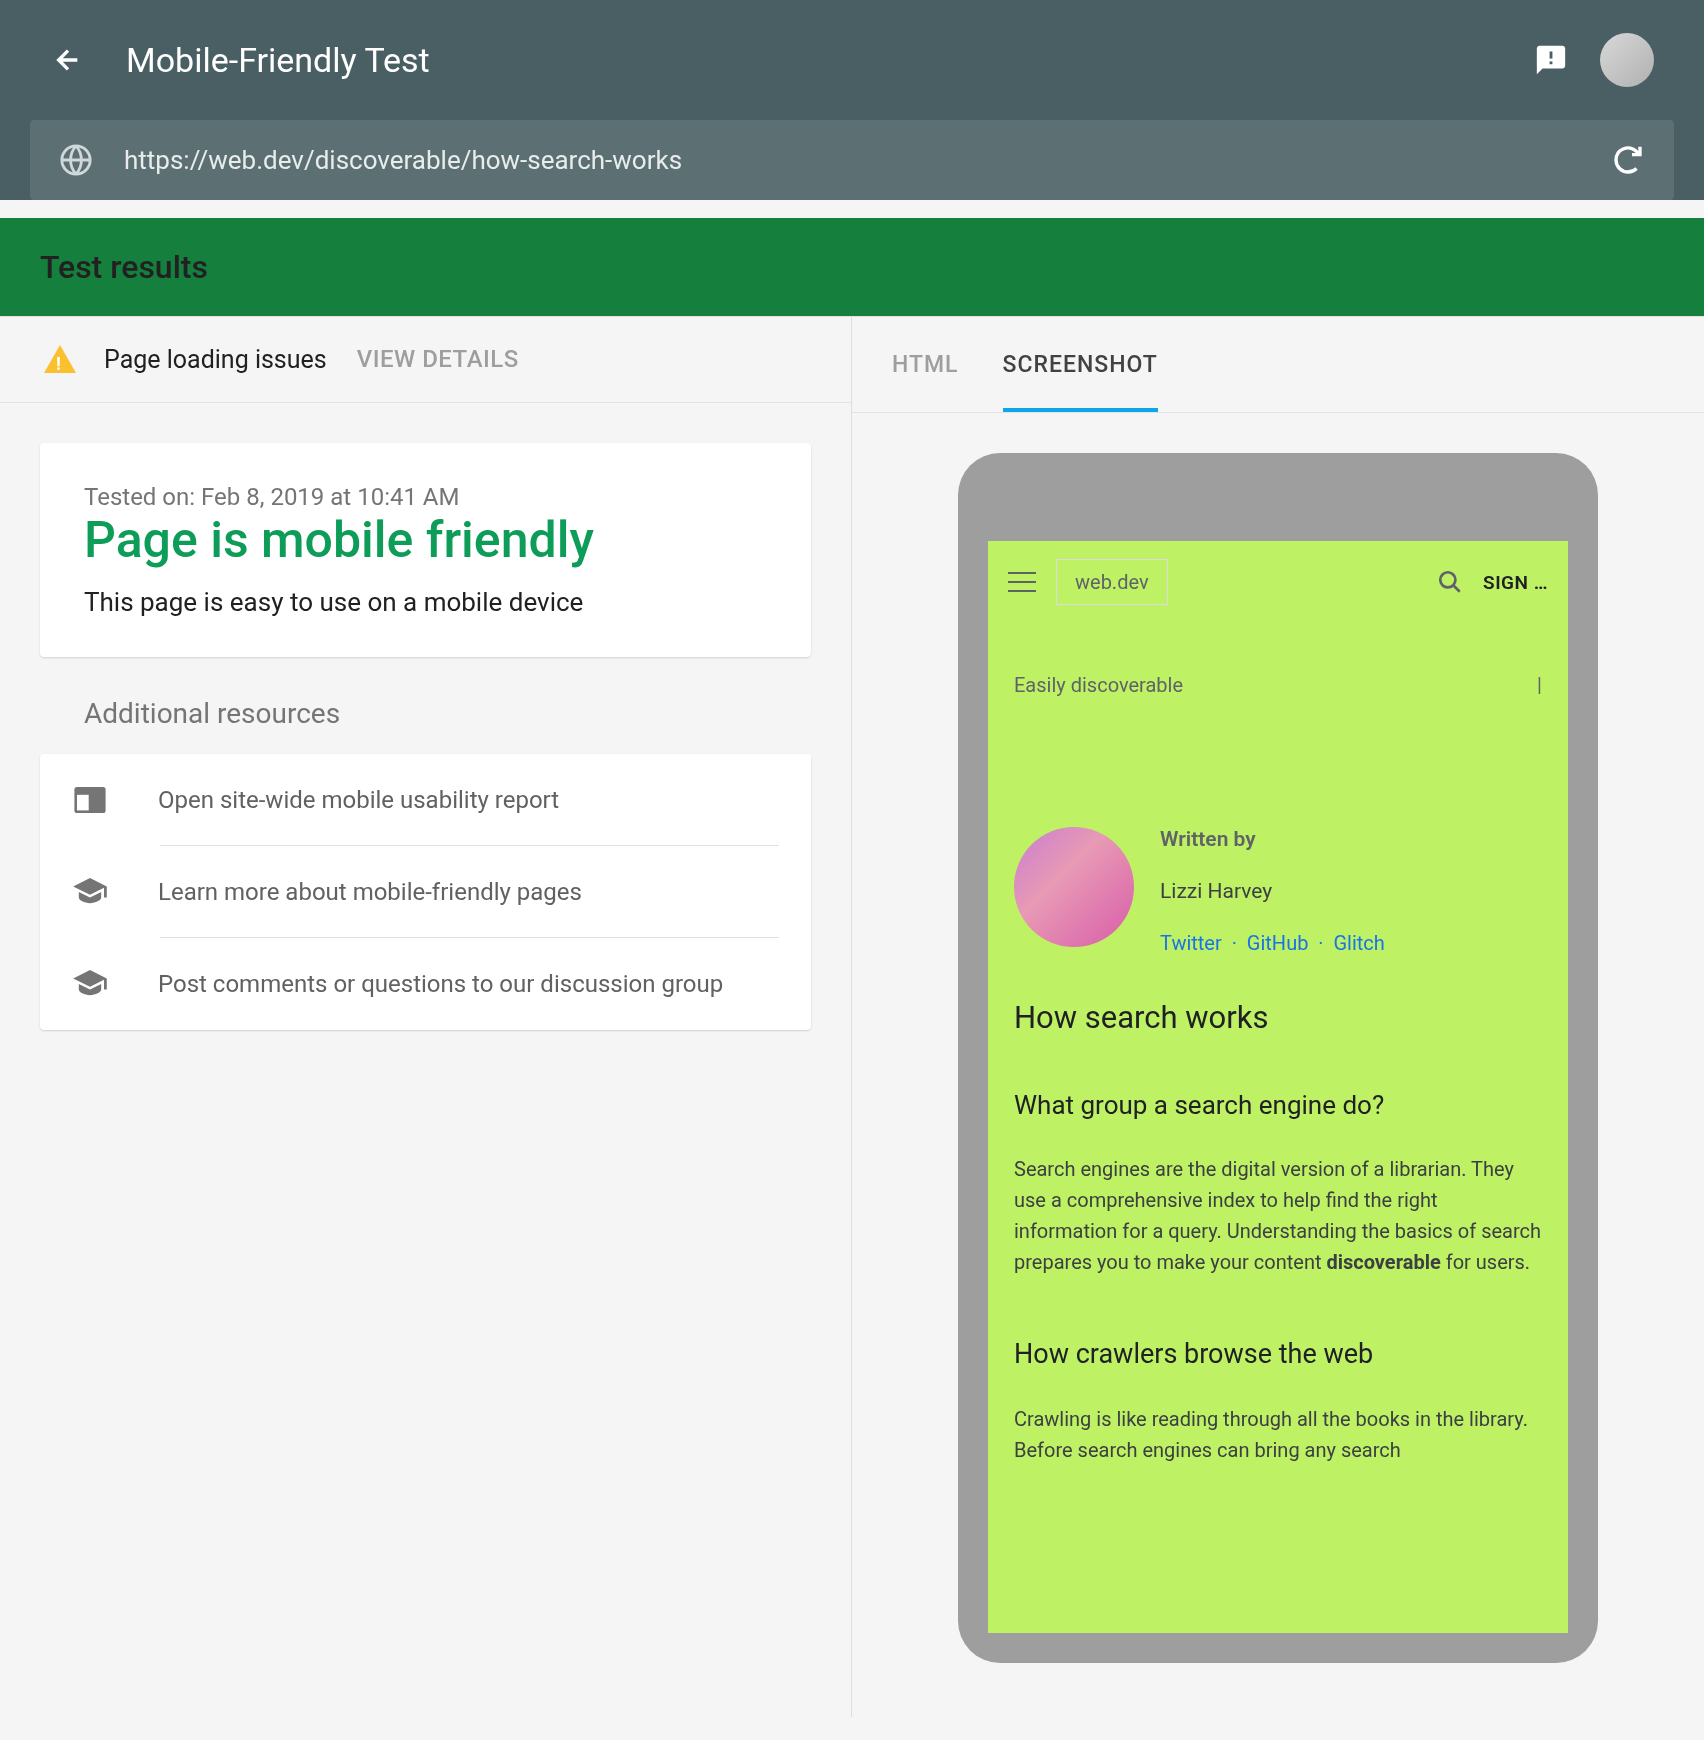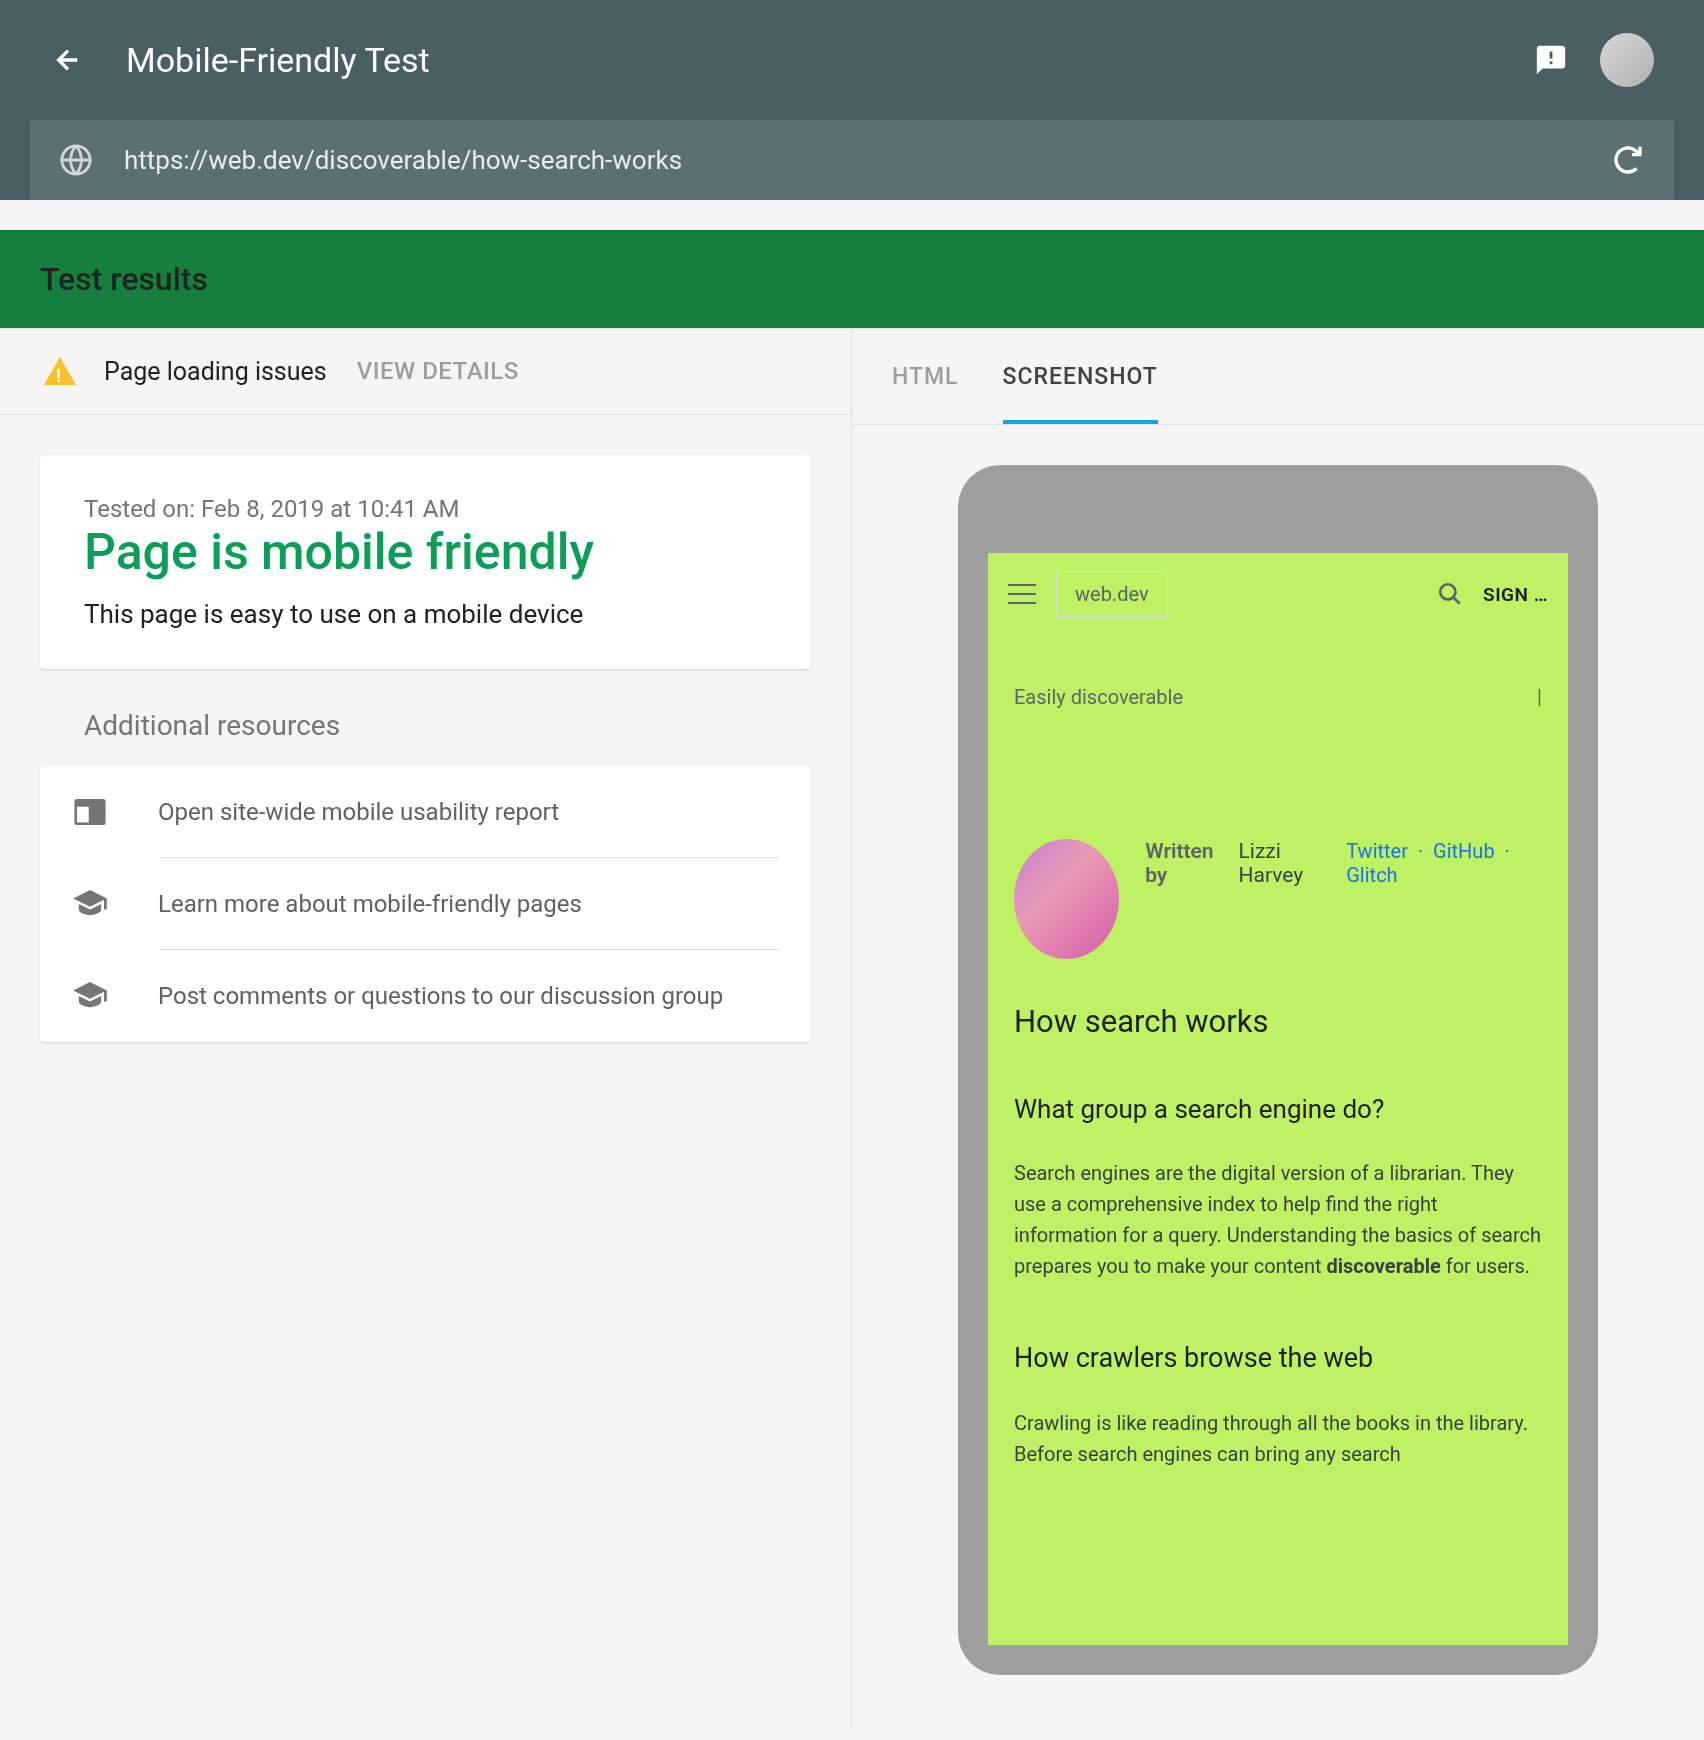--- a/index.html
+++ b/index.html
@@ -4,21 +4,21 @@
 <style>
 *{box-sizing:border-box;margin:0;padding:0;font-family:Roboto,Arial,sans-serif}
 body{width:1704px;height:1740px;background:#f5f5f5;overflow:hidden}
 .hdr{background:#4a5f64;color:#fff}
 .hdr-top{display:flex;align-items:center;height:120px;padding:0 50px}
 .back-btn{width:36px;height:36px;display:flex;align-items:center;justify-content:center;cursor:pointer}
 .app-title{font-size:34px;font-weight:400;margin-left:40px;flex:1}
 .hdr-actions{display:flex;align-items:center;gap:30px}
 .feedback-icon{width:38px;height:38px;display:flex;align-items:center;justify-content:center;cursor:pointer}
 .avatar{width:54px;height:54px;border-radius:50%;background:linear-gradient(135deg,#d8d8d8,#b0b0b0);cursor:pointer}
-.url-bar{margin:0 30px 30px;background:#5c6f73;border-radius:4px;height:80px;display:flex;align-items:center;padding:0 28px;gap:30px}
+.url-bar{margin:0 30px 18px;background:#5c6f73;border-radius:4px;height:80px;display:flex;align-items:center;padding:0 28px;gap:30px}
 .globe{width:36px;height:36px;display:flex;align-items:center;justify-content:center}
 .url-text{flex:1;font-size:26px;color:#e8eced}
 .refresh{width:36px;height:36px;display:flex;align-items:center;justify-content:center;cursor:pointer}
 .results-hdr{background:#15803d;padding:30px 40px;border-bottom:1px solid #e0e0e0}
 .results-hdr h1{font-size:32px;font-weight:500;color:#212121}
 .cols{display:flex;height:calc(100% - 340px)}
 .left{width:50%;border-right:1px solid #ddd}
 .right{width:50%}
 .issue-row{display:flex;align-items:flex-start;padding:28px 44px;border-bottom:1px solid #e3e3e3}
 .warn-icon{width:0;height:0;border-left:16px solid transparent;border-right:16px solid transparent;border-bottom:28px solid #fbc02d;position:relative;margin-right:28px}
@@ -46,21 +46,21 @@
 .m-hdr{display:flex;align-items:center;padding:18px 20px;gap:20px}
 .m-menu{width:28px;height:20px;display:flex;flex-direction:column;justify-content:space-between;cursor:pointer}
 .m-menu span{height:2px;background:#5f6368}
 .m-site{border:1px solid #dadce0;padding:10px 18px;font-size:20px;color:#5f6368}
 .m-sp{flex:1}
 .m-search{width:26px;height:26px;cursor:pointer}
 .m-sign{font-size:19px;font-weight:600;color:#202124;letter-spacing:.5px;cursor:pointer}
 .m-bc{padding:50px 26px 10px;font-size:20px;color:#5f6368;display:flex;justify-content:space-between}
 .m-auth{display:flex;gap:26px;padding:120px 26px 30px;align-items:flex-start}
 .m-av{width:120px;height:120px;border-radius:50%;background:linear-gradient(135deg,#c97dd0 0%,#e89ab5 40%,#d85ca8 100%)}
-.m-auth-info{display:flex;flex-direction:row;gap:10px}
+.m-auth-info{display:flex;flex-direction:column;gap:28px}
 .m-wb{font-size:21px;color:#5f6368;font-weight:600}
 .m-name{font-size:21px;color:#3c4043}
 .m-links{font-size:20px;color:#1a73e8}
 .m-links a{color:#1a73e8;text-decoration:none;cursor:pointer}
 .m-h1{font-size:31px;padding:14px 26px;color:#202124}
 .m-h2{font-size:26px;padding:40px 26px 14px;color:#202124}
 .m-p{font-size:20px;line-height:1.55;padding:20px 26px 0;color:#3c4043}
 .m-h3{font-size:27px;padding:60px 26px 14px;color:#202124}
 svg{display:block}
 </style>

